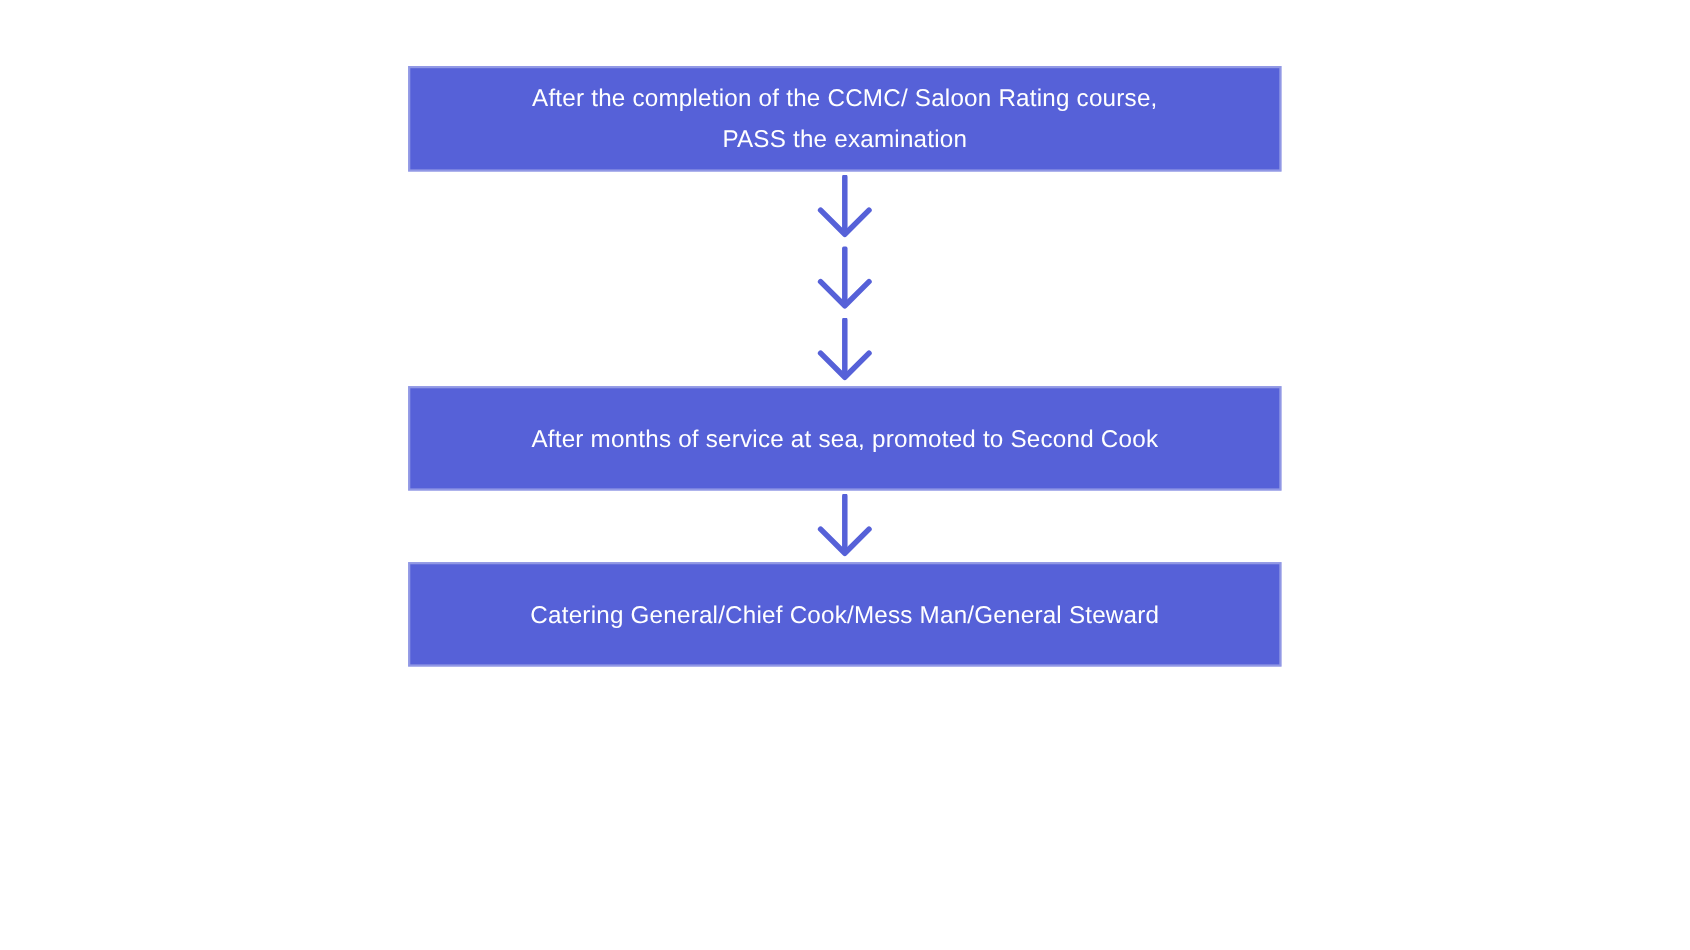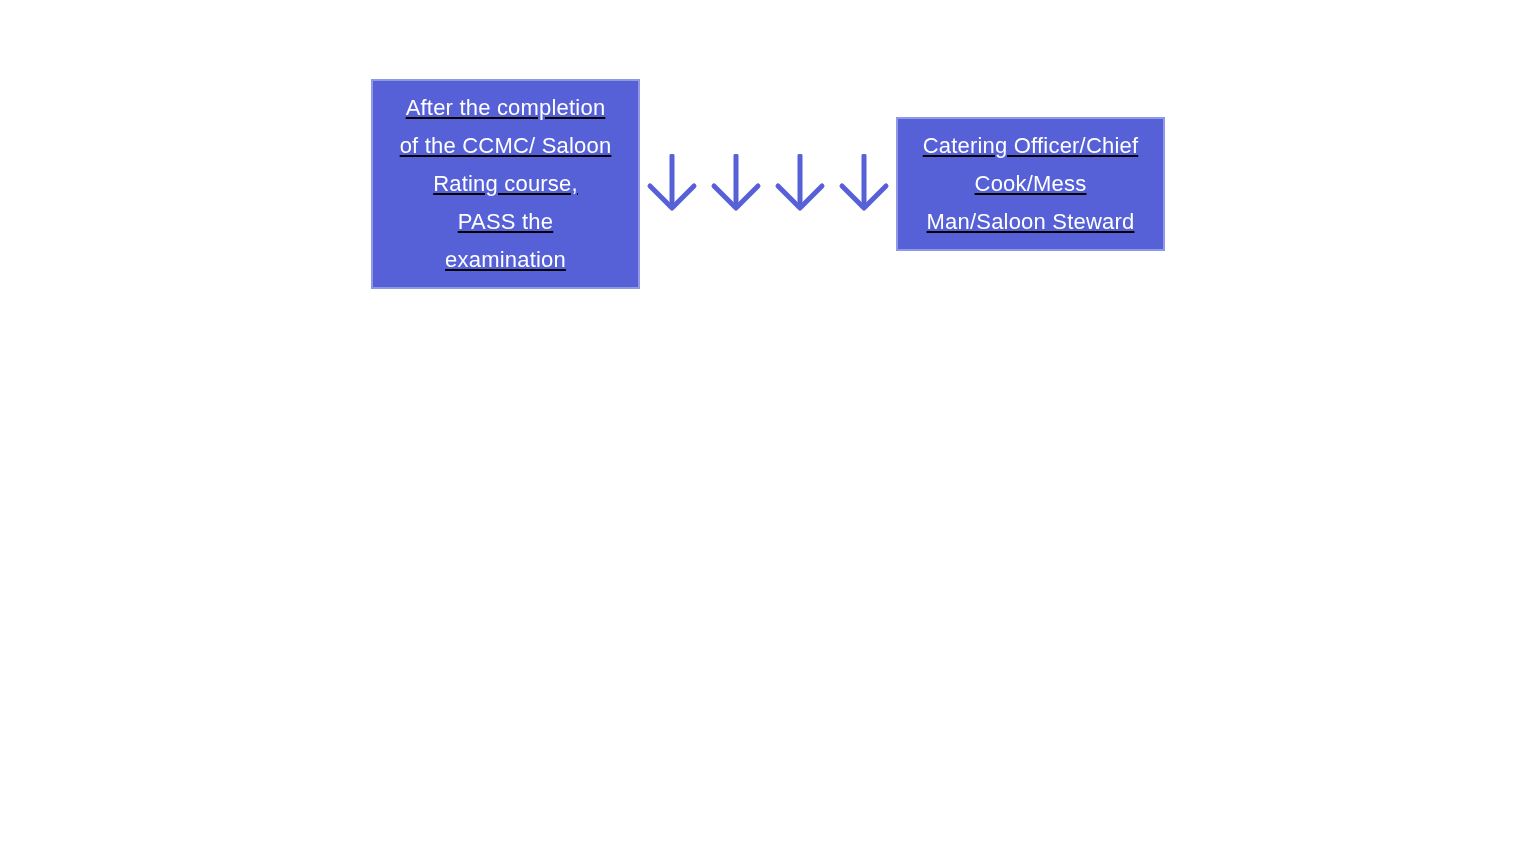--- a/index.html
+++ b/index.html
@@ -13,26 +13,25 @@
   }
   .canvas {
     position: relative;
     width: 1536px;
     height: 864px;
     background: #ffffff;
   }
   .flow {
     position: absolute;
     left: 371px;
-    top: 79px;
+    top: 60px;
     width: 794px;
     display: flex;
-    flex-direction: row;
+    flex-direction: column;
     align-items: center;
-    text-decoration: underline;
   }
   .step-box {
     width: 100%;
     min-height: 95px;
     box-sizing: border-box;
     background: #5661d8;
     border: 2px solid rgba(255, 255, 255, 0.35);
     display: flex;
     align-items: center;
     justify-content: center;
@@ -84,26 +83,29 @@
     </div>
 
 
     <div class="arrow-gap">
       <svg width="64" height="60" viewBox="0 0 64 60">
         <line x1="32" y1="2" x2="32" y2="52" stroke="#5661d8" stroke-width="5" stroke-linecap="round"></line>
         <polyline points="10,32 32,54 54,32" fill="none" stroke="#5661d8" stroke-width="5" stroke-linecap="round" stroke-linejoin="round"></polyline>
       </svg>
     </div>
 
+    <div class="step-box">
+      <span class="step-label">After months of service at sea, promoted to Second Cook</span>
+    </div>
 
     <div class="arrow-gap">
       <svg width="64" height="60" viewBox="0 0 64 60">
         <line x1="32" y1="2" x2="32" y2="52" stroke="#5661d8" stroke-width="5" stroke-linecap="round"></line>
         <polyline points="10,32 32,54 54,32" fill="none" stroke="#5661d8" stroke-width="5" stroke-linecap="round" stroke-linejoin="round"></polyline>
       </svg>
     </div>
 
     <div class="step-box">
-      <span class="step-label">Catering Officer/Chief Cook/Mess Man/Saloon Steward</span>
+      <span class="step-label">Catering General/Chief Cook/Mess Man/General Steward</span>
     </div>
 
   </div>
 </div>
 
 </body></html>

